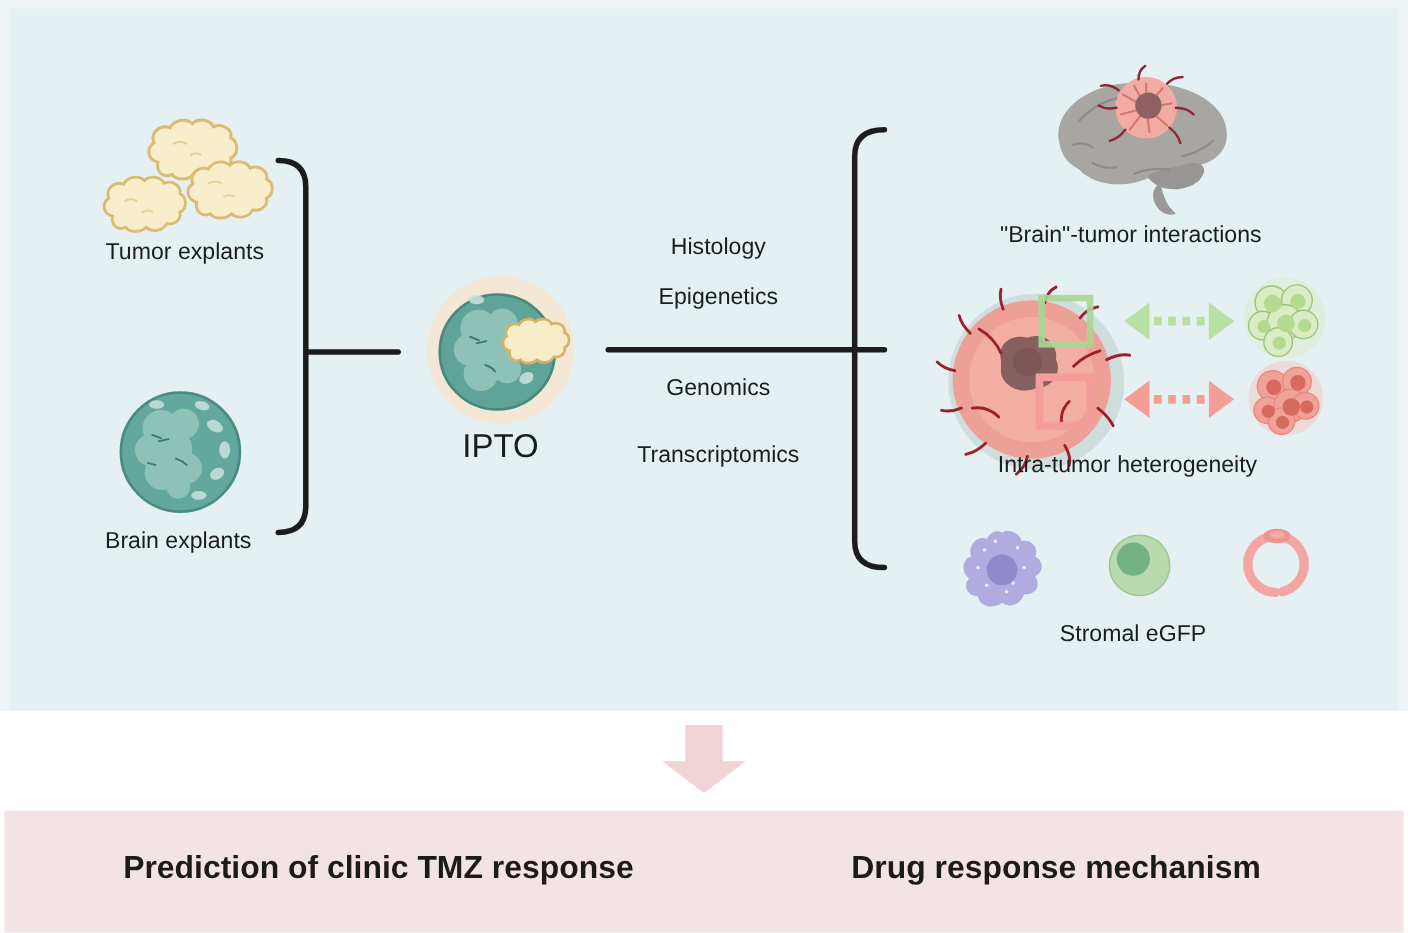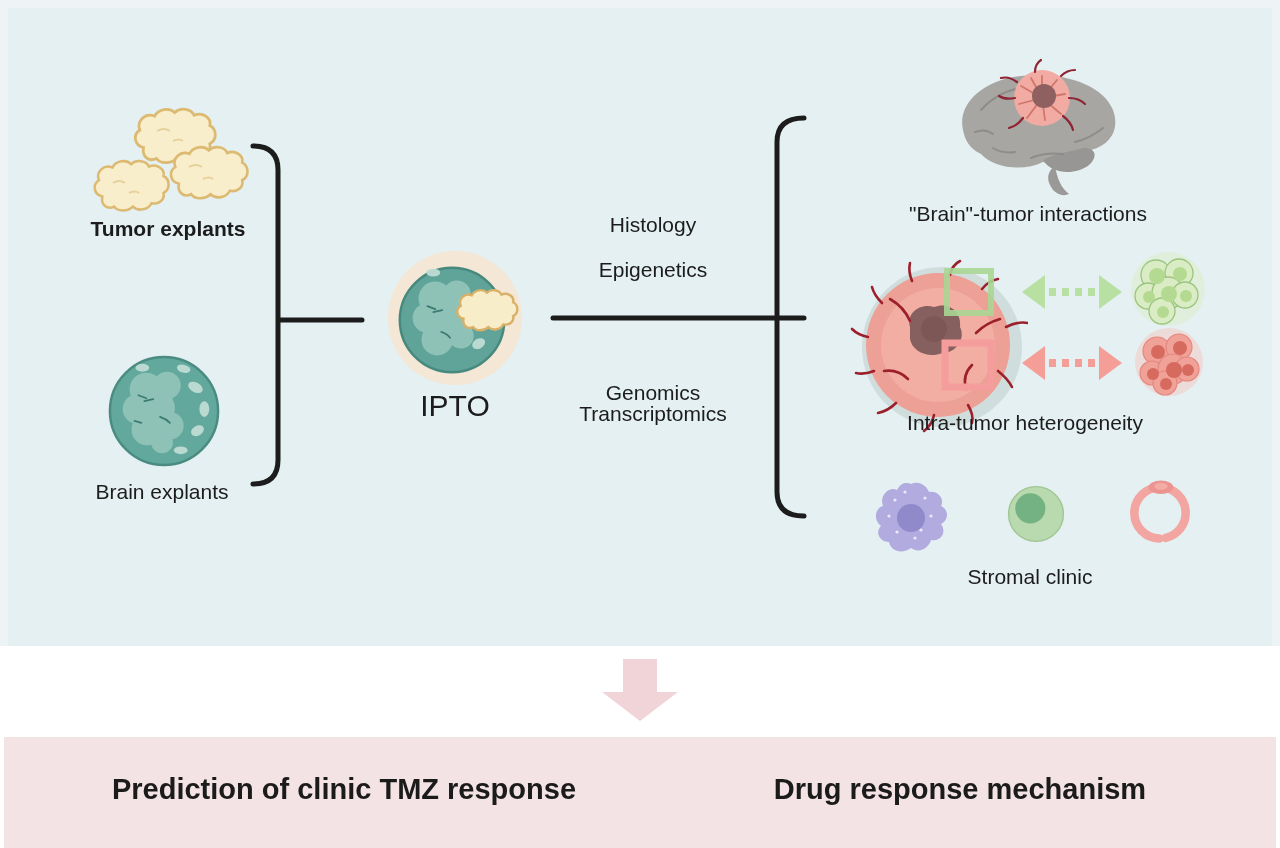--- a/index.html
+++ b/index.html
@@ -54,21 +54,21 @@
     <g fill="none" stroke="#e7d29c" stroke-width="2">
       <path d="M72,26 q7,-4 13,0"></path>
         <path d="M88,36 q6,-3 10,0"></path>
       <path d="M28,78 q6,-4 12,0"></path>
         <path d="M44,88 q6,-3 10,0"></path>
       <path d="M104,62 q7,-4 13,0"></path>
         <path d="M118,74 q6,-3 10,0"></path>
     </g>
   </svg>
 
-  <div class="lbl" style="left:68px; top:215px; width:200px;font-weight:bold;">
+  <div class="lbl" style="left:68px; top:215px; width:200px;">
     <div>Tumor explants</div>
   </div>
 
   <svg class="abs" style="left:105px; top:352px;" width="118" height="118" viewBox="0 0 120 120">
     <circle cx="60" cy="60" r="55" fill="#63a89d" stroke="#4a8c82" stroke-width="2.5"></circle>
     <g fill="#8fc2b7">
       <circle cx="42" cy="38" r="17"></circle>
         <circle cx="63" cy="34" r="14"></circle>
       <circle cx="33" cy="58" r="15"></circle>
         <circle cx="52" cy="57" r="19"></circle>
@@ -118,21 +118,21 @@
         <path d="M48,64 l9,-2"></path>
         <path d="M56,84 q6,2 9,6"></path>
     </g>
     <use href="#cloudshape" transform="translate(66,40) scale(0.70)" fill="#f8edc9" stroke="#d8b169" stroke-width="3.5"></use>
   </svg>
 
   <div class="lbl" style="left:405px; top:392px; width:100px; font-size:30px;">IPTO</div>
 
   <div class="lbl" style="left:528px; top:211px; width:250px;">Histology</div>
   <div class="lbl" style="left:528px; top:256px; width:250px;">Epigenetics</div>
-  <div class="lbl" style="left:528px; top:339px; width:250px;margin-top:40px;">Genomics</div>
+  <div class="lbl" style="left:528px; top:339px; width:250px;">Genomics</div>
   <div class="lbl" style="left:528px; top:400px; width:250px;">Transcriptomics</div>
 
   <svg class="abs" style="left:935px; top:52px;" width="210" height="150" viewBox="0 0 210 150">
     <path d="M28,78 C22,52 48,28 86,24 C126,19 168,32 178,58 C185,77 176,93 156,98
              C150,110 128,116 108,110 C88,120 58,116 46,102 C34,96 30,88 28,78 Z" fill="#a8a6a3"></path>
     <path d="M108,108 C116,122 140,124 154,113 C164,104 160,95 148,96 C134,100 118,102 108,108 Z" fill="#989694"></path>
     <path d="M120,114 C122,126 126,136 134,142 C128,145 119,142 115,133 C111,125 114,118 120,114 Z" fill="#9b9997"></path>
     <g fill="none" stroke="#8c8a87" stroke-width="2" stroke-linecap="round" opacity="0.9">
       <path d="M46,58 q16,-18 40,-22"></path>
       <path d="M40,80 q10,-4 18,2"></path>
@@ -273,21 +273,21 @@
     <circle cx="36" cy="36" r="29" fill="#b9daae" stroke="#a0c694" stroke-width="1.5"></circle>
     <circle cx="30" cy="30" r="16" fill="#74b283"></circle>
   </svg>
 
   <svg class="abs" style="left:1122px; top:473px;" width="76" height="76" viewBox="0 0 80 80">
     <circle cx="40" cy="42" r="27" fill="none" stroke="#f2a5a1" stroke-width="9" stroke-dasharray="36 7 200" stroke-linecap="round"></circle>
     <ellipse cx="41" cy="15" rx="13" ry="7" fill="#ec948f"></ellipse>
     <ellipse cx="41" cy="14" rx="7" ry="3.5" fill="#f3aca6"></ellipse>
   </svg>
 
-  <div class="lbl" style="left:930px; top:563px; width:200px;">Stromal clinic</div>
+  <div class="lbl" style="left:930px; top:563px; width:200px;">Stromal eGFP</div>
 
   <svg class="abs" style="left:602px; top:659px;" width="76" height="62" viewBox="0 0 76 62">
     <polygon points="21,0 55,0 55,33 76,33 38,62 0,33 21,33" fill="#f0d4d7"></polygon>
   </svg>
 
   <div class="banner">
     <div class="banner-text" style="left:90px;">Prediction of clinic TMZ response</div>
     <div class="banner-text" style="left:706px;">Drug response mechanism</div>
   </div>
 

